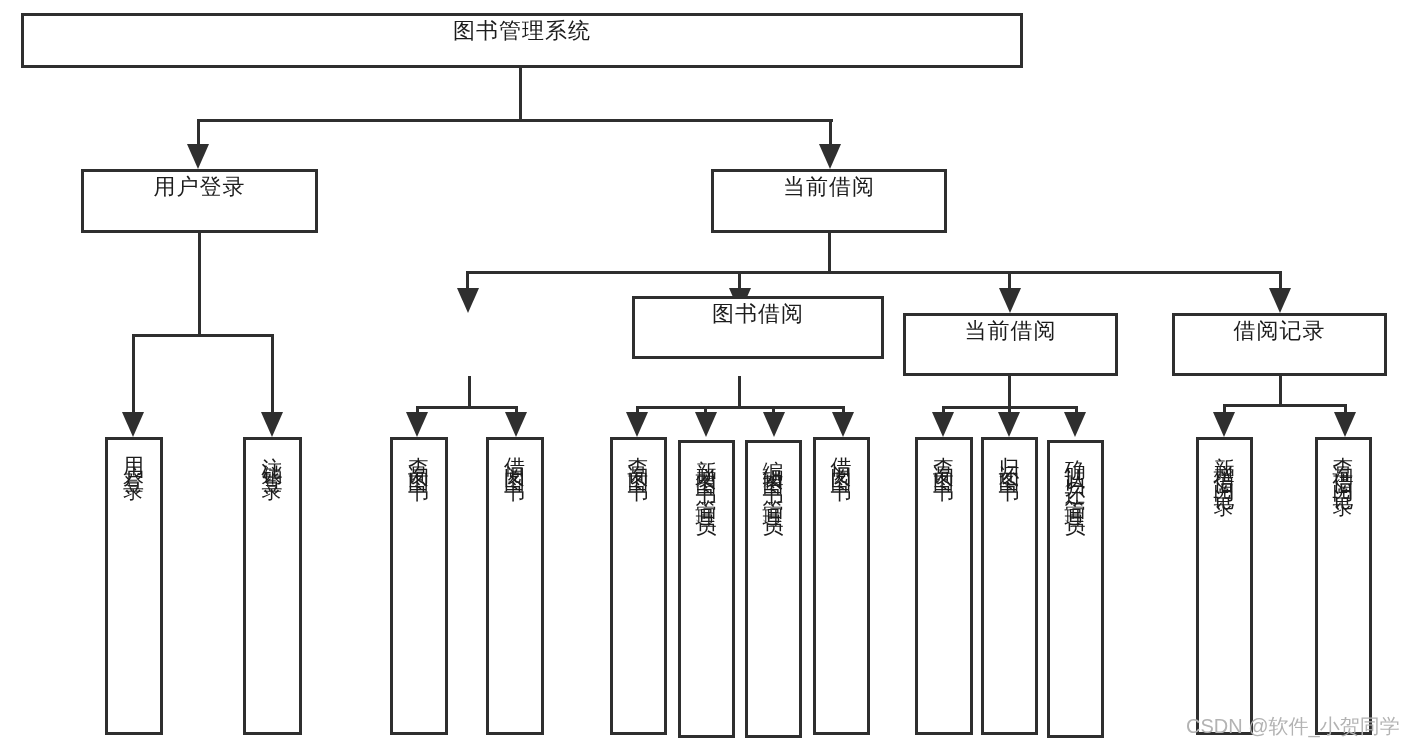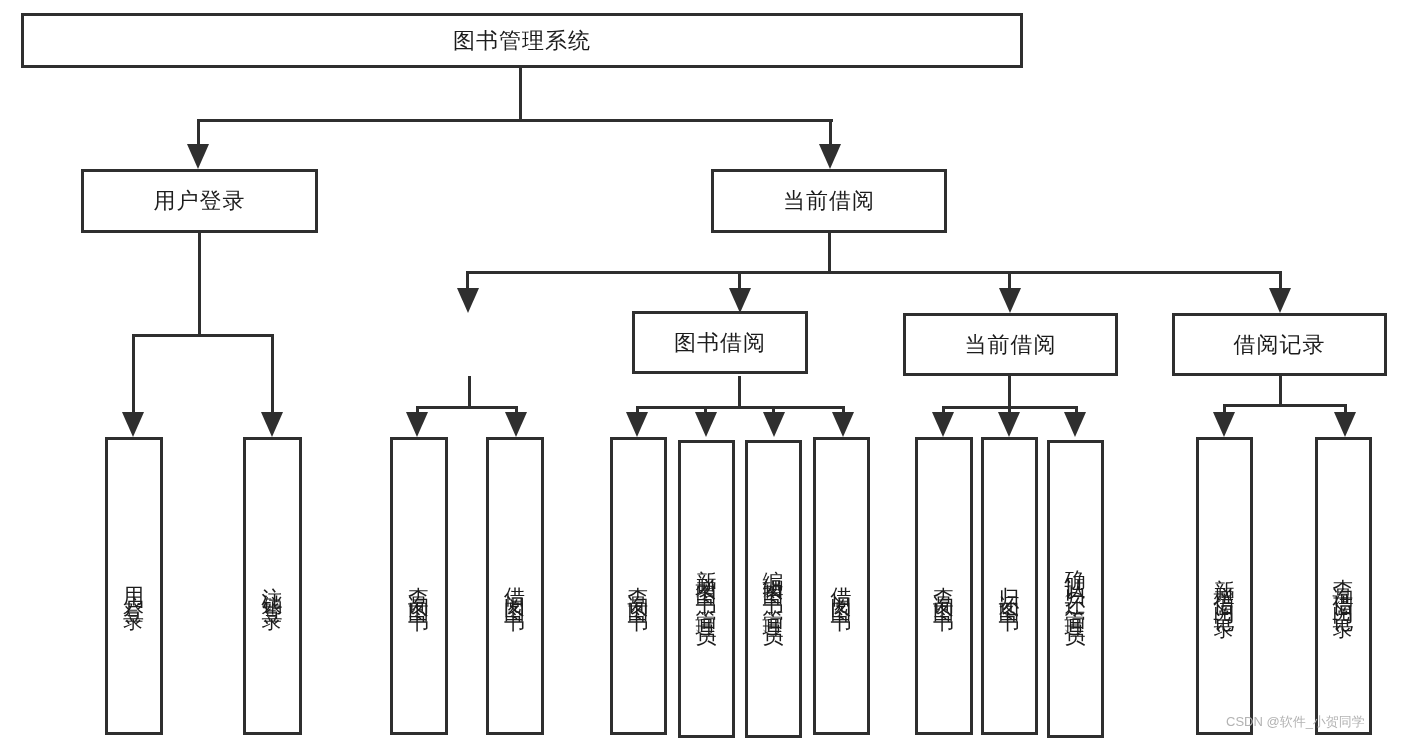--- a/index.html
+++ b/index.html
@@ -16,21 +16,21 @@
     font-family:"Liberation Sans",sans-serif;
     color:var(--text);
     overflow:hidden;
   }
   .box{
     position:absolute;
     box-sizing:border-box;
     border:3px solid var(--line);
     background:var(--bg);
     display:flex;
-    align-items:center;
+    align-items:flex-start;
     justify-content:center;
   }
   .node{font-size:22px;letter-spacing:1px;}
   .leaf{font-size:21px;}
   .vtext{
     writing-mode:vertical-rl;
     text-orientation:mixed;
     letter-spacing:8px;
     line-height:1;
     white-space:nowrap;
@@ -41,25 +41,24 @@
   .arrow{
     position:absolute;
     width:0;height:0;
     border-left:11px solid transparent;
     border-right:11px solid transparent;
     border-top:25px solid var(--line);
   }
   .watermark{
     position:absolute;
     left:1186px;top:713px;
-    font-size:13px;
+    font-size:20px;
     color:var(--wm);
     z-index:10;
     white-space:nowrap;
-    margin-left:40px;
   }
 </style>
 </head>
 <body>
 
 <div id="canvas">
 
   <div class="box node" style="left:21px;top:13px;width:1002px;height:55px">
     <span>图书管理系统</span>
   </div>
@@ -89,21 +88,21 @@
   <div class="hline" style="left:466px;top:271px;width:816px"></div>
   <div class="vline" style="left:466px;top:271px;height:20px"></div>
   <div class="arrow" style="left:457px;top:288px"></div>
   <div class="vline" style="left:738px;top:271px;height:20px"></div>
   <div class="arrow" style="left:729px;top:288px"></div>
   <div class="vline" style="left:1008px;top:271px;height:20px"></div>
   <div class="arrow" style="left:999px;top:288px"></div>
   <div class="vline" style="left:1279px;top:271px;height:20px"></div>
   <div class="arrow" style="left:1269px;top:288px"></div>
 
-  <div class="box node" style="left:632px;top:311px;width:176px;height:63px">
+  <div class="box node" style="left:632px;top:296px;width:252px;height:63px">
     <span>图书借阅</span>
   </div>
   <div class="box node" style="left:903px;top:313px;width:215px;height:63px">
     <span>当前借阅</span>
   </div>
   <div class="box node" style="left:1172px;top:313px;width:215px;height:63px">
     <span>借阅记录</span>
   </div>
 
   <div class="vline" style="left:468px;top:376px;height:33px"></div>

